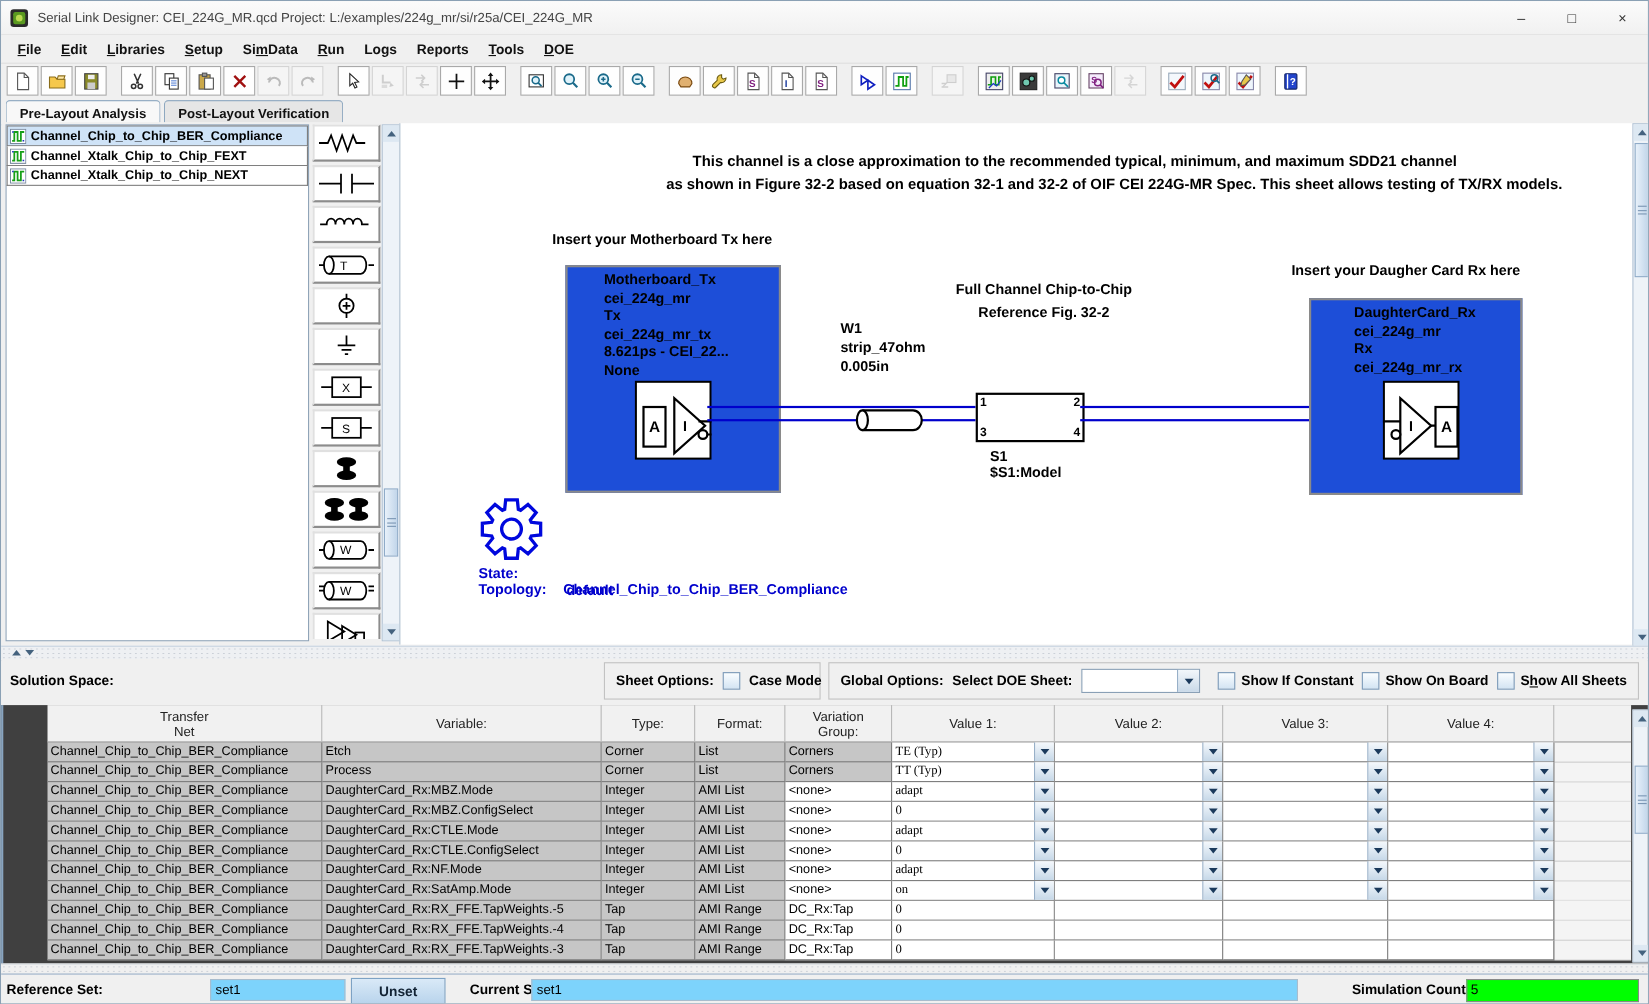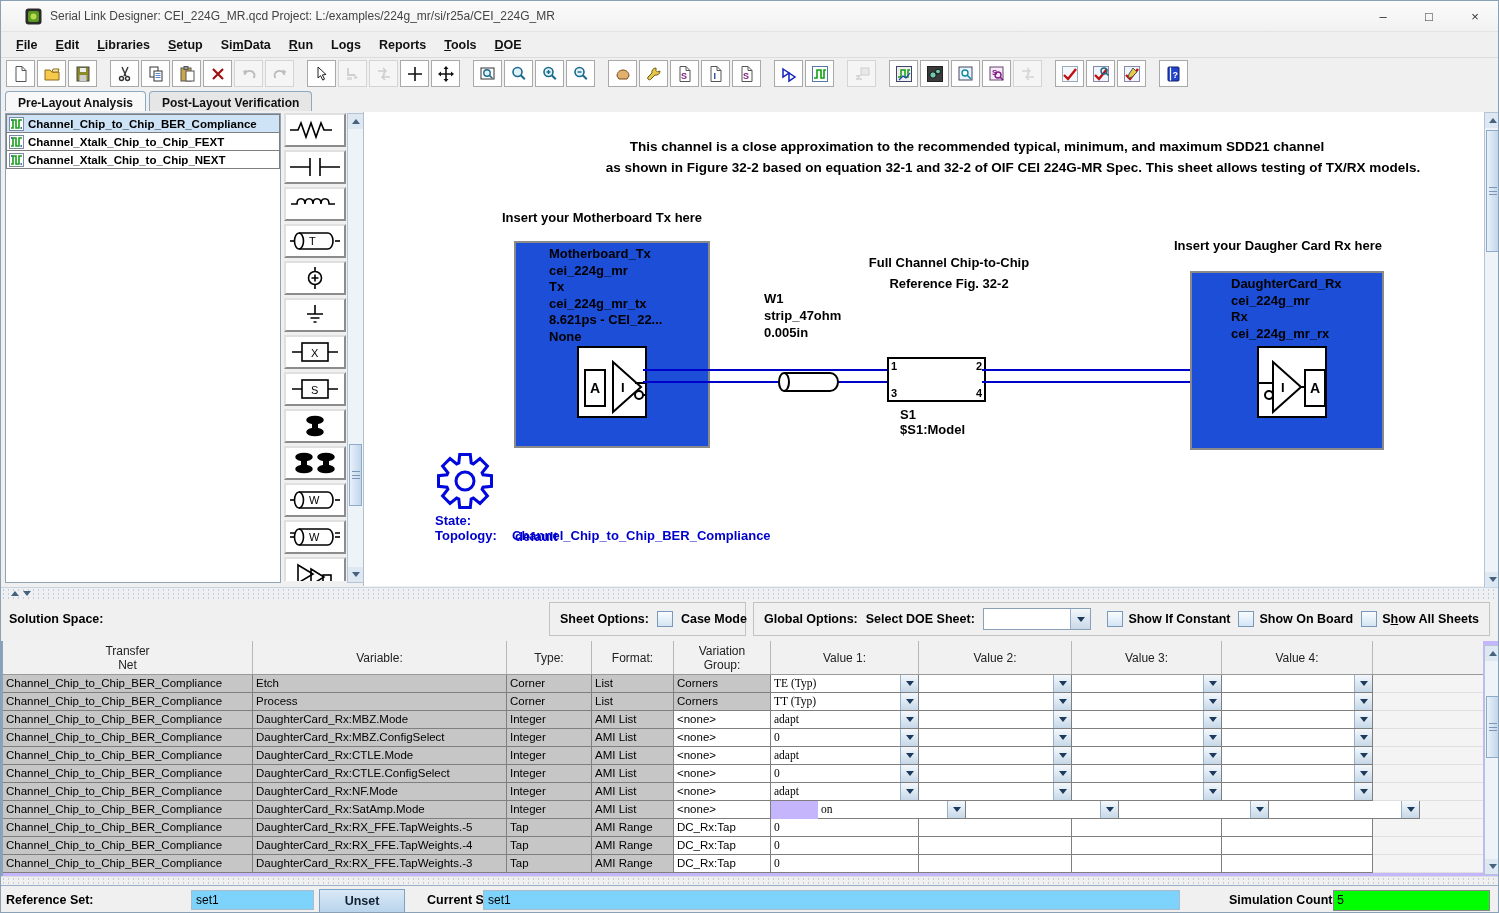--- a/index.html
+++ b/index.html
@@ -2,21 +2,21 @@
 <html><head>
 <meta charset="utf-8">
 <style>
   html,body{margin:0;padding:0;}
   body{
     width:1499px;height:913px;position:relative;overflow:hidden;
     font-family:"Liberation Sans",sans-serif;background:#f0f0f0;
     border:1px solid #8aa0b4;box-sizing:border-box;
   }
   
-  .titlebar{height:30px;display:flex;align-items:center;background:linear-gradient(#fbfbfb,#f1f1f1);padding-left:24px;border-bottom:1px solid #e3e3e3;}
+  .titlebar{height:30px;display:flex;align-items:center;background:linear-gradient(#fbfbfb,#f1f1f1);padding-left:8px;border-bottom:1px solid #e3e3e3;}
   .app-icon{width:17px;height:17px;margin-right:8px;flex:0 0 auto;}
   .title-text{font-size:12px;color:#444;white-space:nowrap;}
   .win-controls{margin-left:auto;display:flex;height:30px;}
   .winbtn{width:46px;height:30px;display:flex;align-items:center;justify-content:center;font-size:13px;color:#333;}
   
   .menubar{height:25px;display:flex;align-items:center;background:#f0f0f0;padding-left:6px;border-bottom:1px solid #dcdcdc;}
   .menu-item{padding:3px 9px;font-size:12.5px;font-weight:700;color:#111;white-space:nowrap;}
   
   .toolbar{height:31px;display:flex;align-items:center;background:#f0f0f0;padding-left:5px;}
   .tbtn{width:27px;height:25px;background:#fefefe;border:1px solid #a9a9a9;margin-right:2px;display:flex;align-items:center;justify-content:center;flex:0 0 auto;}
@@ -54,21 +54,21 @@
   
   .solspace{position:absolute;top:598px;left:0;width:1499px;height:42px;background:#f0f0f0;}
   .ss-title{position:absolute;left:8px;top:13px;font-weight:700;font-size:12.5px;}
   .gbox{position:absolute;top:3px;height:34px;border:1px solid #c2c2c2;background:#f0f0f0;display:flex;align-items:center;gap:8px;padding:0 10px;box-sizing:border-box;}
   .gbox .lbl{font-weight:700;font-size:12.5px;white-space:nowrap;}
   .cb{width:14px;height:14px;background:linear-gradient(#fafdff,#d3e4f3);border:1px solid #7a99b8;flex:0 0 auto;}
   .combo{width:120px;height:20px;background:#fff;border:1px solid #8aa0b6;display:flex;}
   .combo .cfill{flex:1;}
   .combo .cbtn{width:19px;background:linear-gradient(#f2f7fb,#c9d9e8);border-left:1px solid #98b0c8;display:flex;align-items:center;justify-content:center;}
   
-  .sstable{position:absolute;top:640px;left:0;width:1499px;height:235px;background:#c4b5fd;border-left:2px solid #88a4c0;box-sizing:border-box;}
+  .sstable{position:absolute;top:640px;left:0;width:1499px;height:235px;background:#404040;border-left:2px solid #88a4c0;box-sizing:border-box;padding-left:40px;}
   .thead{display:flex;height:33px;background:#f1f1f1;border-bottom:1px solid #9a9a9a;}
   .th{border-right:1px solid #b8b8b8;display:flex;align-items:center;justify-content:center;font-size:12px;color:#222;text-align:center;white-space:pre-line;line-height:14px;box-sizing:border-box;}
   .trow{display:flex;height:18px;}
   .td{box-sizing:border-box;border-right:1px solid #7f7f7f;border-bottom:1px solid #7f7f7f;font-size:11.5px;padding:2px 3px 0;overflow:hidden;white-space:nowrap;background:#c6c6c6;}
   .td.white{background:#fff;}
   .vcell{box-sizing:border-box;position:relative;background:#fff;border-right:1px solid #7f7f7f;border-bottom:1px solid #7f7f7f;font-size:11.5px;}
   .vcell .vtext{position:absolute;left:3px;top:2px;font-family:Liberation Serif, serif;}
   .varrow{position:absolute;right:0;top:0;bottom:0;width:17px;background:linear-gradient(#f4f8fc,#c6d8e8);border-left:1px solid #98b0c8;display:flex;align-items:center;justify-content:center;}
   .varrow .tri{width:0;height:0;border-left:4px solid transparent;border-right:4px solid transparent;border-top:5px solid #1b3a5c;}
   .tfill{flex:1;background:#f4f4f4;border-bottom:1px solid #e0e0e0;}
@@ -869,21 +869,21 @@
               </span>
             </div>
             <div class="tfill"></div>
           </div>
           <div class="trow">
             <div class="td" style="width: 250px;">Channel_Chip_to_Chip_BER_Compliance</div>
             <div class="td" style="width: 254px;">DaughterCard_Rx:SatAmp.Mode</div>
             <div class="td" style="width: 85px;">Integer</div>
             <div class="td" style="width: 82px;">AMI List</div>
             <div class="td white" style="width: 97px;">&lt;none&gt;</div>
-            <div class="vcell" style="width: 148px; margin-left: 47px;">
+            <div class="vcell" style="width: 148px;">
               <span class="vtext">on</span>
               <span class="varrow">
                 <span class="tri"></span>
               </span>
             </div>
             <div class="vcell" style="width: 153px;">
               <span class="vtext"></span>
               <span class="varrow">
                 <span class="tri"></span>
               </span>

